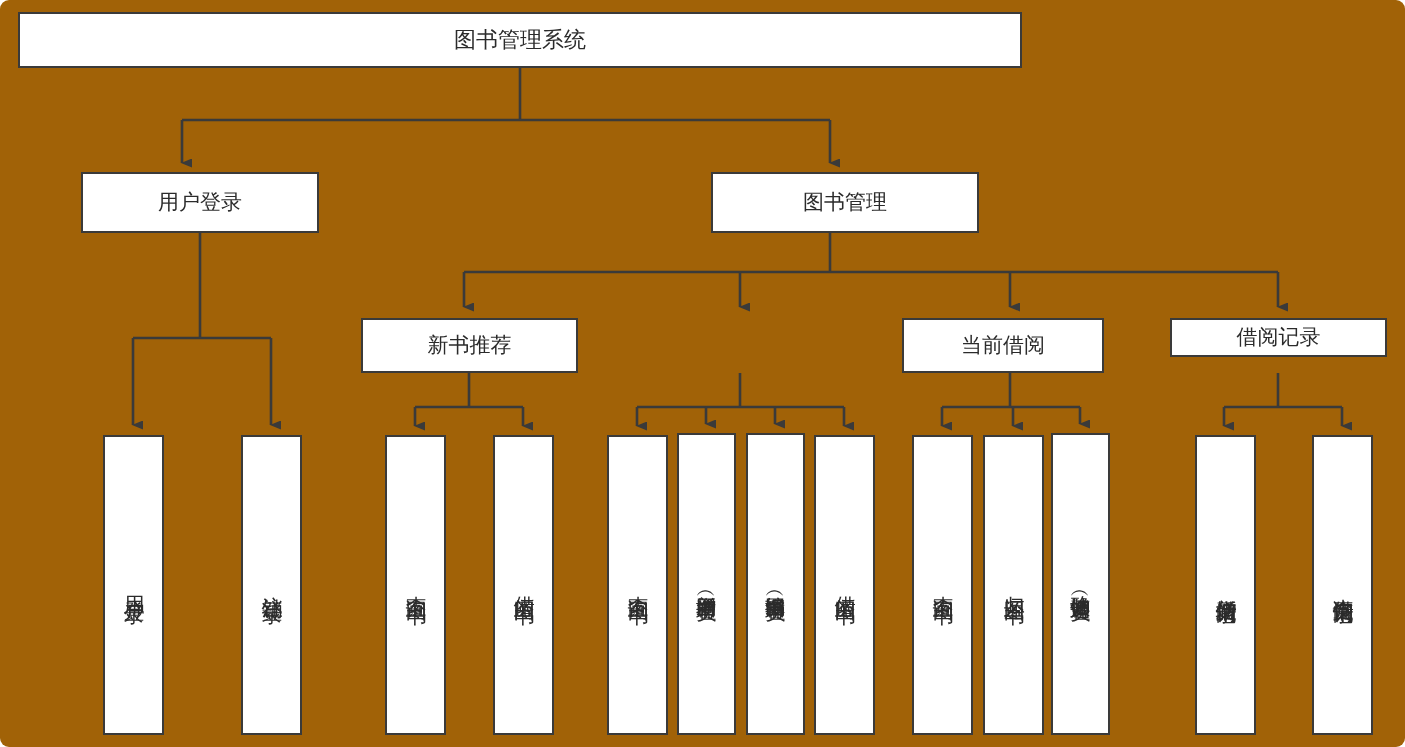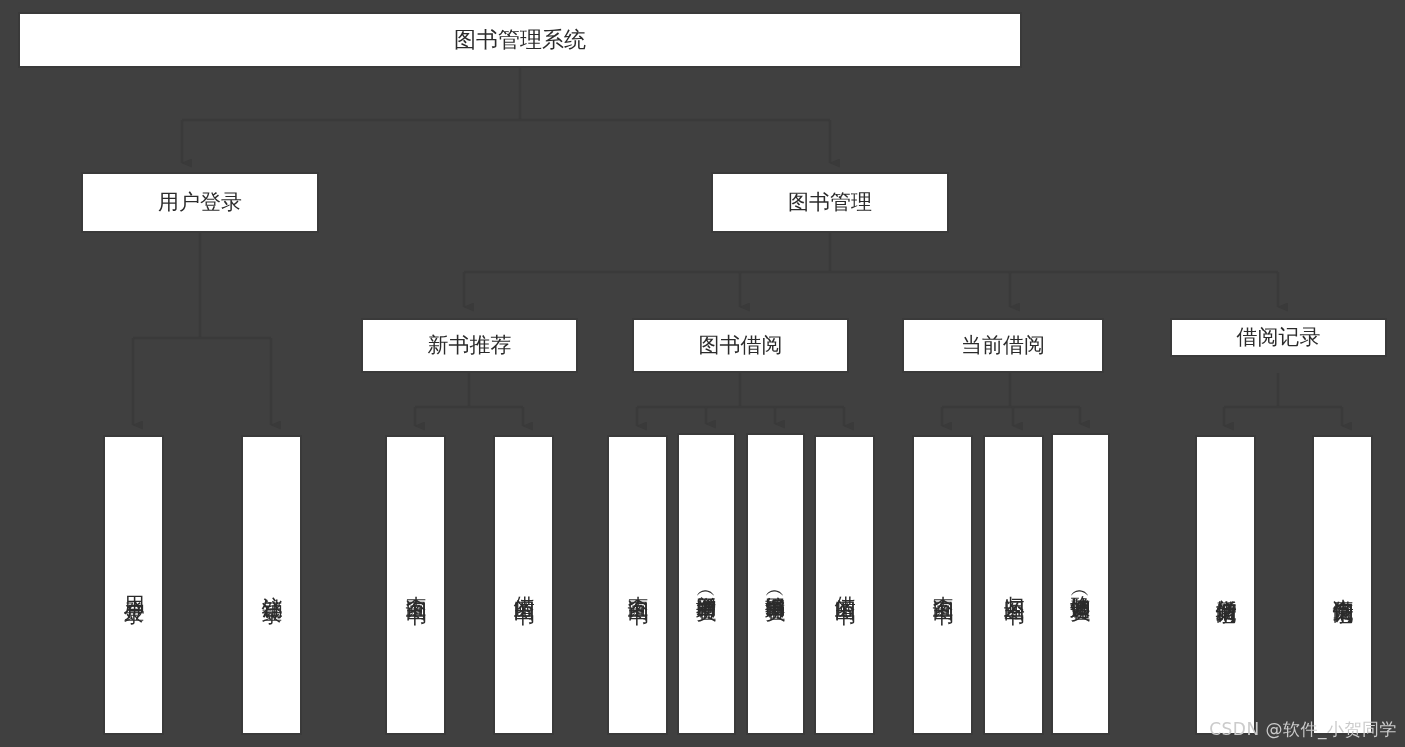--- a/index.html
+++ b/index.html
@@ -8,22 +8,23 @@
     padding: 0;
     background: #ffffff;
   }
   body {
     font-family: "DejaVu Sans", "Liberation Sans", sans-serif;
   }
   #canvas {
     position: relative;
     width: 1405px;
     height: 747px;
-    background: #404040;
+    background: #a16207;
     overflow: hidden;
+    border-radius: 9px;
   }
   #edges {
     position: absolute;
     left: 0;
     top: 0;
     width: 1405px;
     height: 747px;
     pointer-events: none;
   }
   .node {
@@ -126,31 +127,28 @@
   </svg>
 
   <div class="node h root" style="left:18px; top:12px; width:1004px; height:56px;">
     <span class="txt">图书管理系统</span>
   </div>
 
   <div class="node h" style="left:81px; top:172px; width:238px; height:61px;">
     <span class="txt">用户登录</span>
   </div>
 
-  <div class="node h" style="left:711px; top:172px; width:238px; height:61px;">
+  <div class="node h" style="left:711px; top:172px; width:268px; height:61px;">
     <span class="txt">图书管理</span>
   </div>
 
   <div class="node h" style="left:361px; top:318px; width:217px; height:55px;">
     <span class="txt">新书推荐</span>
   </div>
 
-  <div class="node h" style="left:632px; top:318px; width:217px; height:55px;">
-    <span class="txt">图书借阅</span>
-  </div>
 
   <div class="node h" style="left:902px; top:318px; width:202px; height:55px;">
     <span class="txt">当前借阅</span>
   </div>
 
   <div class="node h" style="left:1170px; top:318px; width:217px; height:39px;">
     <span class="txt">借阅记录</span>
   </div>
 
   <div class="node v" style="left:103px; top:435px; width:61px; height:300px;">
@@ -198,15 +196,14 @@
   </div>
 
   <div class="node v" style="left:1195px; top:435px; width:61px; height:300px; letter-spacing:1px;">
     <span class="txt">新增借阅记录</span>
   </div>
 
   <div class="node v" style="left:1312px; top:435px; width:61px; height:300px; letter-spacing:1px;">
     <span class="txt">查询借阅记录</span>
   </div>
 
-  <div class="watermark">CSDN @软件_小贺同学</div>
 
 </div>
 
 </body></html>

